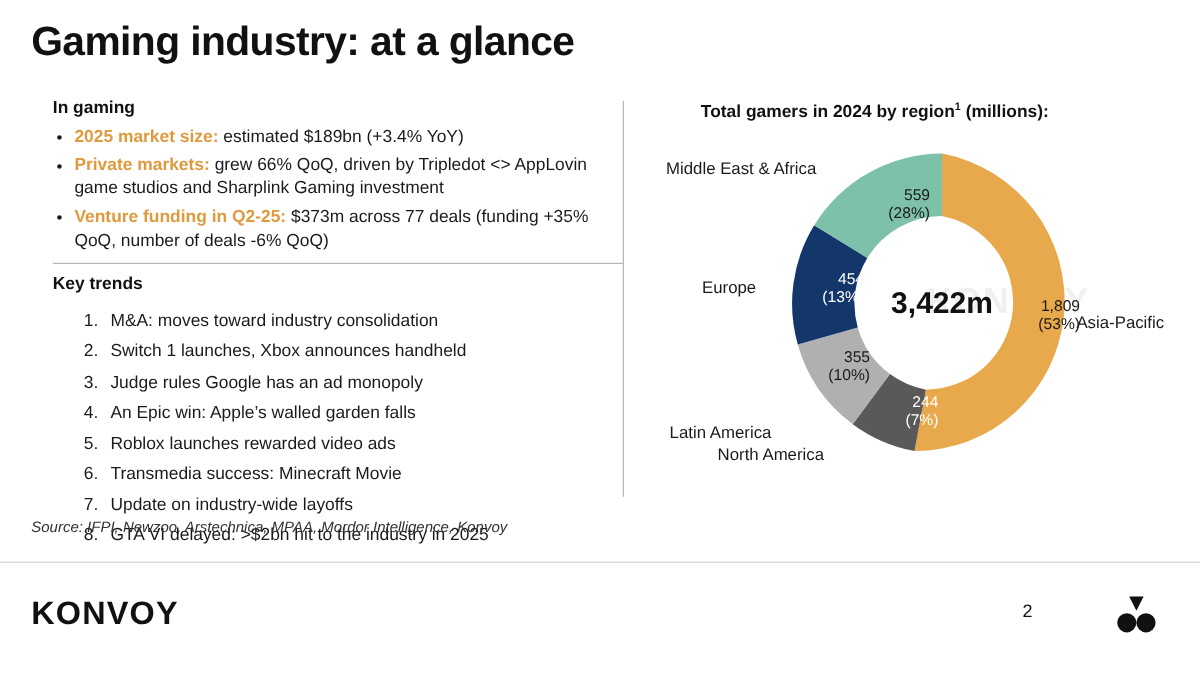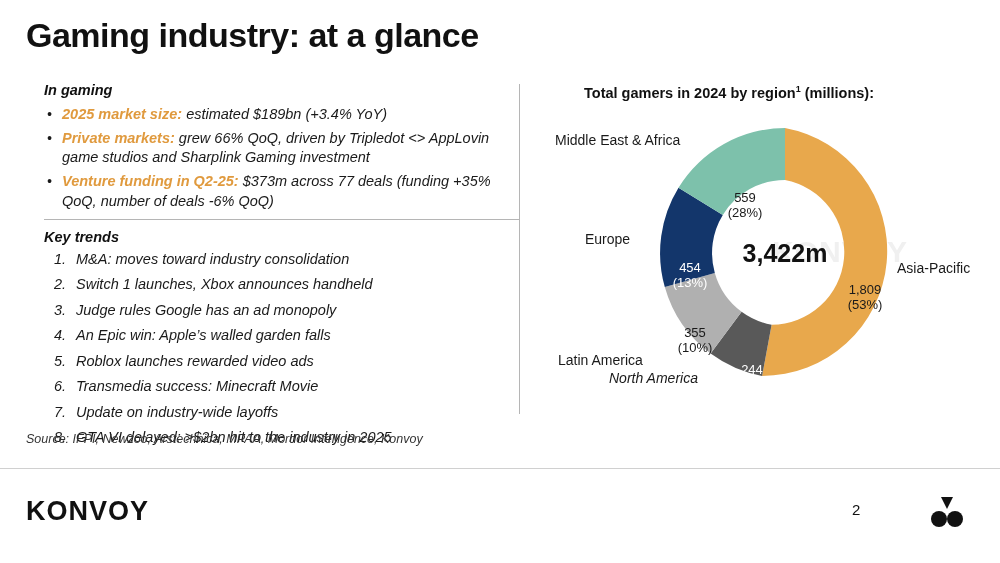--- a/index.html
+++ b/index.html
@@ -28,21 +28,20 @@
     font-size: 34px;
     font-weight: bold;
     letter-spacing: -0.5px;
     color: #111111;
   }
   .left-col {
     position: absolute;
     left: 44px;
     top: 82px;
     width: 480px;
-    font-style: italic;
   }
   .section-head {
     font-size: 14.5px;
     font-weight: bold;
     color: #111;
     margin-bottom: 7px;
   }
   ul.bullets {
     list-style: none;
     margin: 0 0 6px 0;
@@ -67,21 +66,21 @@
   .hl {
     color: #e09a3e;
     font-weight: bold;
   }
   .divider {
     border-top: 1px solid #b5b5b5;
     width: 475px;
     margin: 8px 0 9px 0;
   }
   ol.trends {
-    margin: 0;
+    margin: 16px;
     padding-left: 26px;
     list-style-position: outside;
   }
   ol.trends li {
     font-size: 14.5px;
     line-height: 1.0;
     margin-bottom: 11px;
     padding-left: 6px;
     color: #1a1a1a;
   }
@@ -145,23 +144,22 @@
     font-size: 30px;
     font-weight: bold;
     color: #f0f0f0;
     letter-spacing: 1px;
     z-index: 0;
   }
   .slice-lbl {
     position: absolute;
     font-size: 13px;
     line-height: 1.18;
-    text-align: center;
+    text-align: right;
     font-weight: normal;
-    margin-top: 35px;
   }
   .slice-lbl.white { color: #ffffff; }
   .slice-lbl.dark { color: #1a1a1a; }
   .cat-lbl {
     position: absolute;
     font-size: 14px;
     color: #1a1a1a;
   }
   .footer-line {
     position: absolute;
@@ -276,21 +274,21 @@
     </div>
 
     <div class="slice-lbl dark" style="left:175px; top:50px; width:60px;">
       <span>559</span><br>
       <span>(<span>28%</span>)</span>
     </div>
 
     <div class="cat-lbl" style="left:15px; top:27px;">Middle East &amp; Africa</div>
     <div class="cat-lbl" style="left:45px; top:126px;">Europe</div>
     <div class="cat-lbl" style="left:18px; top:218px;margin-top:29px;">Latin America</div>
-    <div class="cat-lbl" style="left:69px; top:265px;font-style:italic;">North America</div>
+    <div class="cat-lbl" style="left:58px; top:265px;">North America</div>
     <div class="cat-lbl" style="left:357px; top:155px;text-align:right;">Asia-Pacific</div>
   </div>
 
   <div class="footer-line"></div>
   <div class="logo">KONVOY</div>
   <div class="page-num">2</div>
   <div class="mark">
     <svg width="34" height="32" viewBox="0 0 34 32">
       <path d="M11 1 L23 1 L17 13 Z" fill="#111"></path>
       <circle cx="9" cy="23" r="8" fill="#111"></circle>

